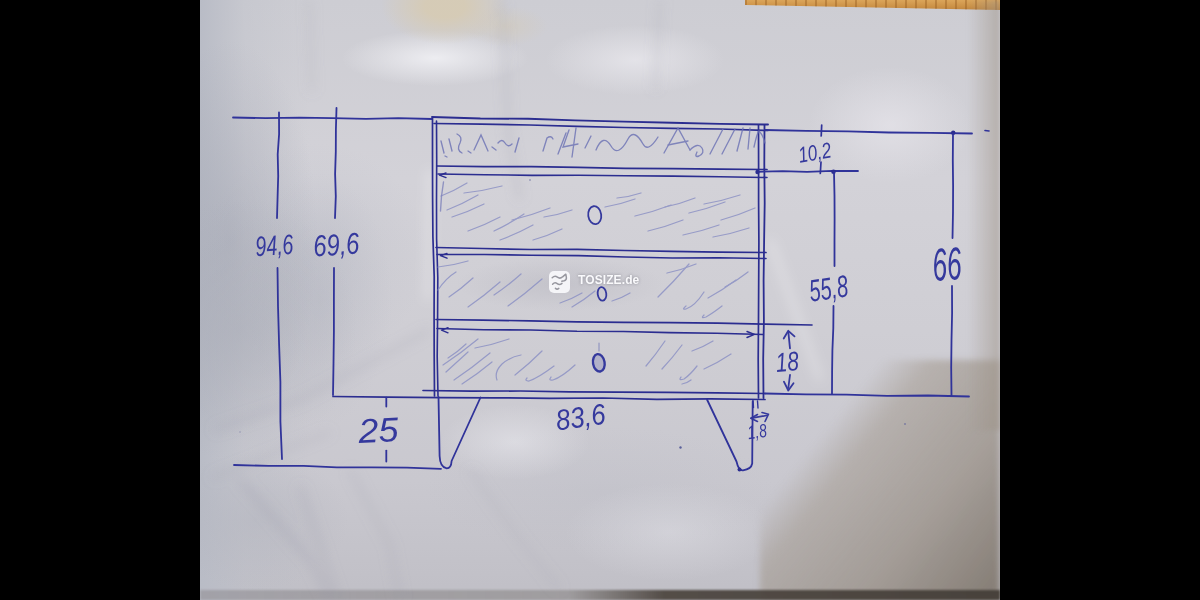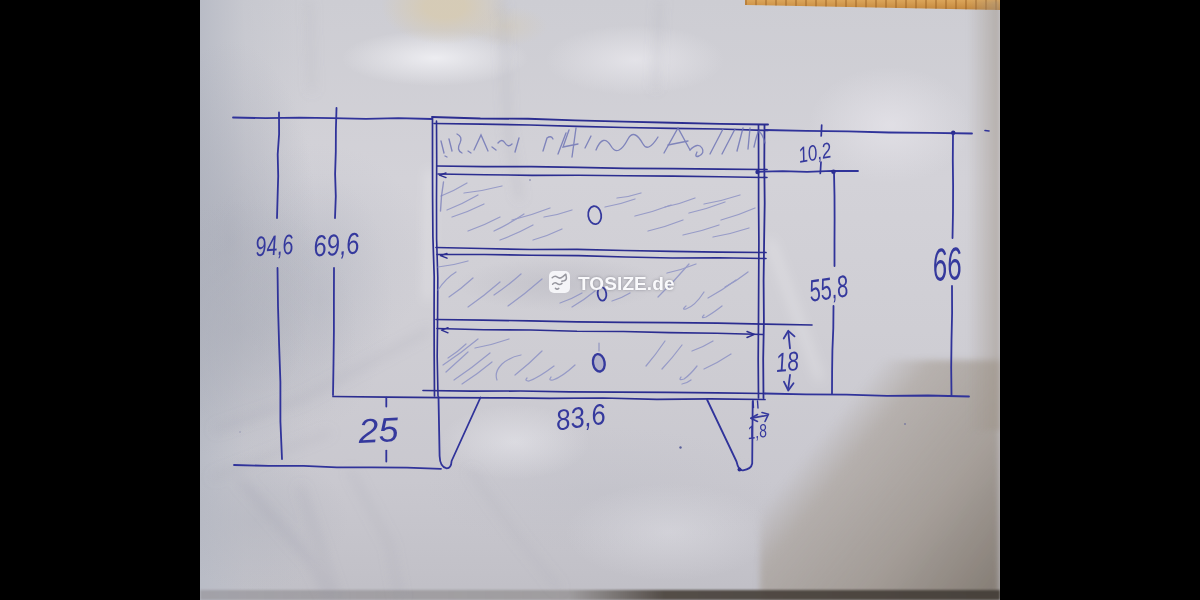--- a/index.html
+++ b/index.html
@@ -38,21 +38,21 @@
     filter:blur(1px);
   }
   .wood { position:absolute; left:745px; top:0; width:255px; height:11px;
     background-image:repeating-linear-gradient(90deg, rgba(146,88,28,0.4) 0px, rgba(146,88,28,0.4) 2px, rgba(146,88,28,0) 2px, rgba(146,88,28,0) 10px),
       linear-gradient(to bottom, #dba55a 0%, #cd9348 55%, #bc813c 100%);
     clip-path:polygon(0 0, 100% 0, 100% 92%, 0 45%);
   }
   .wm { position:absolute; left:549px; top:270px; width:110px; height:25px; }
   .wm .ic { position:absolute; left:0; top:1px; width:21px; height:22px; background:rgba(248,248,251,0.94);
     border-radius:5px; }
-  .wm .tx { position:absolute; left:29px; top:3px; font-weight:bold; font-size:19px; letter-spacing:0.1px;
+  .wm .tx { position:absolute; left:29px; top:3px; font-weight:bold; font-size:12px; letter-spacing:0.1px;
     color:rgba(252,252,254,0.97); text-shadow:0 0 3px rgba(105,105,115,0.65); white-space:nowrap; }
   svg.ink { position:absolute; left:0; top:0; }
 </style>
 </head>
 <body>
 
 <div style="position:absolute;left:0;top:0;width:200px;height:600px;background:#000;z-index:5"></div>
 
 <div style="position:absolute;left:1000px;top:0;width:200px;height:600px;background:#000;z-index:5"></div>
 

